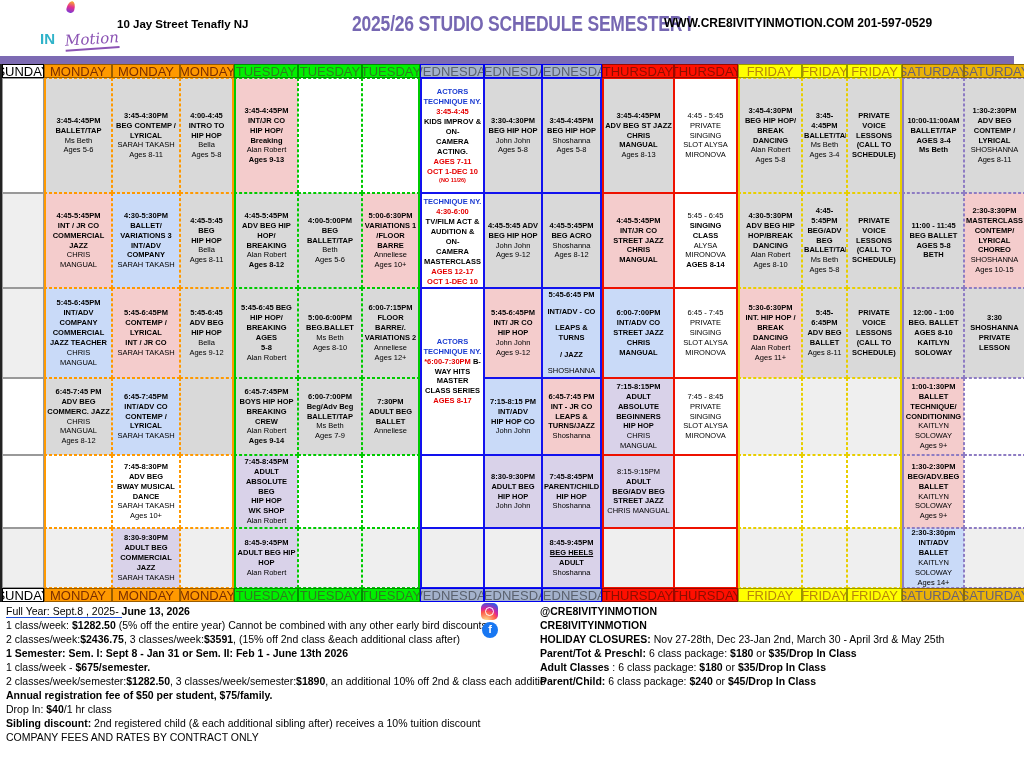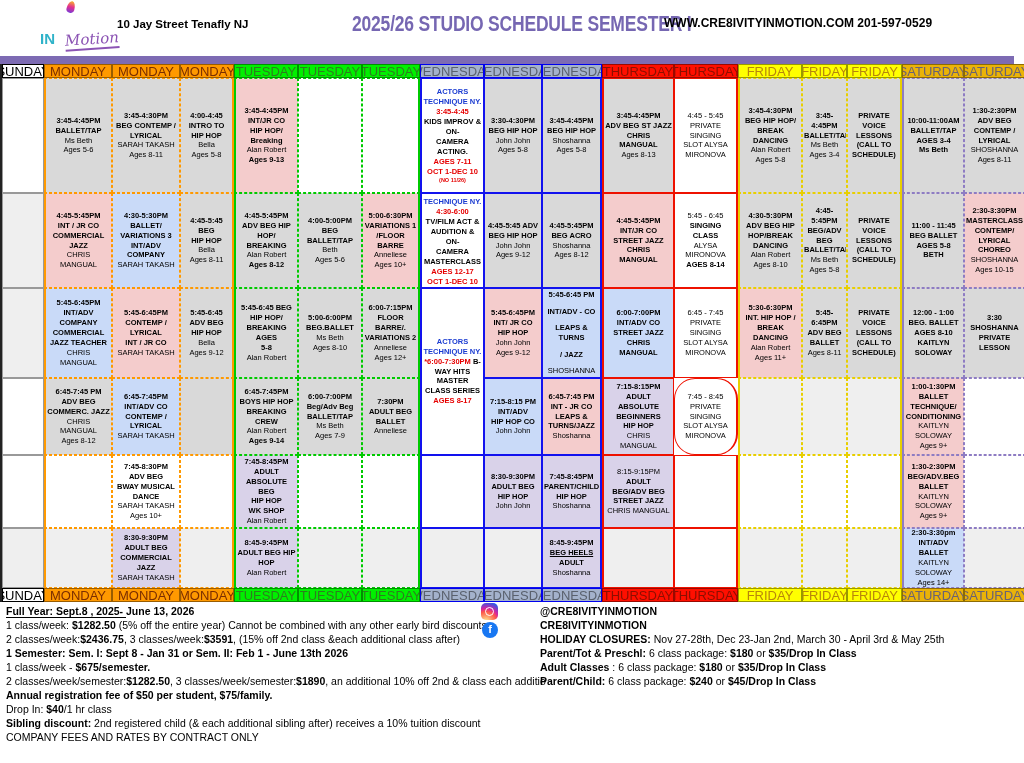--- a/index.html
+++ b/index.html
@@ -57,21 +57,21 @@
   .b{font-weight:bold}
   .r{font-weight:bold;color:#e60000}
   .u{font-weight:bold;color:#1a3bd1}
   .rs{color:#e60000;font-size:5.5px;font-weight:bold}
   .ul{text-decoration:underline}
   
   .f-left{position:absolute;left:6px;top:604px;width:540px;font-size:10.5px}
   .f-left .fl{height:14px;line-height:14px;white-space:nowrap;overflow:hidden}
   .f-right{position:absolute;left:540px;top:604px;width:480px;font-size:10.5px}
   .f-right .fl{height:14px;line-height:14px;white-space:nowrap;overflow:hidden}
-  .ou{font-weight:bold;border-bottom:2px solid #000000}
+  .ou{font-weight:normal;border-bottom:2px solid #1d4ed8}
   .banners{position:absolute;left:200px;top:722px;width:560px;text-align:center;font-size:11px;font-weight:bold}
   .banner{display:inline-block;height:13px;line-height:13px;padding:0 4px;white-space:nowrap}
   .banner-row{height:13.5px}
   .bn-blue{background:#cfe2f3;color:#2456c9}
   .bn-blue2{background:#cfe2f3;color:#000}
   .bn-pink{background:#e9beb8;color:#000}
   
   .ig{position:absolute;left:481px;top:603px;width:17px;height:17px;border-radius:5px;
       background:radial-gradient(circle at 30% 110%,#fdf497 0%,#fd5949 45%,#d6249f 60%,#285aeb 90%)}
   .ig span{position:absolute;left:4px;top:4px;width:7px;height:7px;border:1.5px solid #fff;border-radius:50%}
@@ -499,21 +499,21 @@
       </div>
       <div class="cell d-thu bg-lav gs" style="grid-area: 5 / 11;">
         <div class="ln b">7:15-8:15PM</div>
         <div class="ln b">ADULT</div>
         <div class="ln b">ABSOLUTE</div>
         <div class="ln b">BEGINNERS</div>
         <div class="ln b">HIP HOP</div>
         <div class="ln">CHRIS</div>
         <div class="ln">MANGUAL</div>
       </div>
-      <div class="cell d-thu bg-white ge" style="grid-area: 5 / 12; border-radius: 21px;">
+      <div class="cell d-thu bg-white ge" style="grid-area: 5 / 12;">
         <div class="ln">7:45 - 8:45</div>
         <div class="ln">PRIVATE SINGING</div>
         <div class="ln">SLOT ALYSA</div>
         <div class="ln">MIRONOVA</div>
       </div>
       <div class="cell d-fri bg-lgray gs" style="grid-area: 5 / 13;"></div>
       <div class="cell d-fri bg-lgray" style="grid-area: 5 / 14;"></div>
       <div class="cell d-fri bg-lgray ge" style="grid-area: 5 / 15;"></div>
       <div class="cell d-sat bg-pink gs" style="grid-area: 5 / 16;">
         <div class="ln b">1:00-1:30PM</div>

